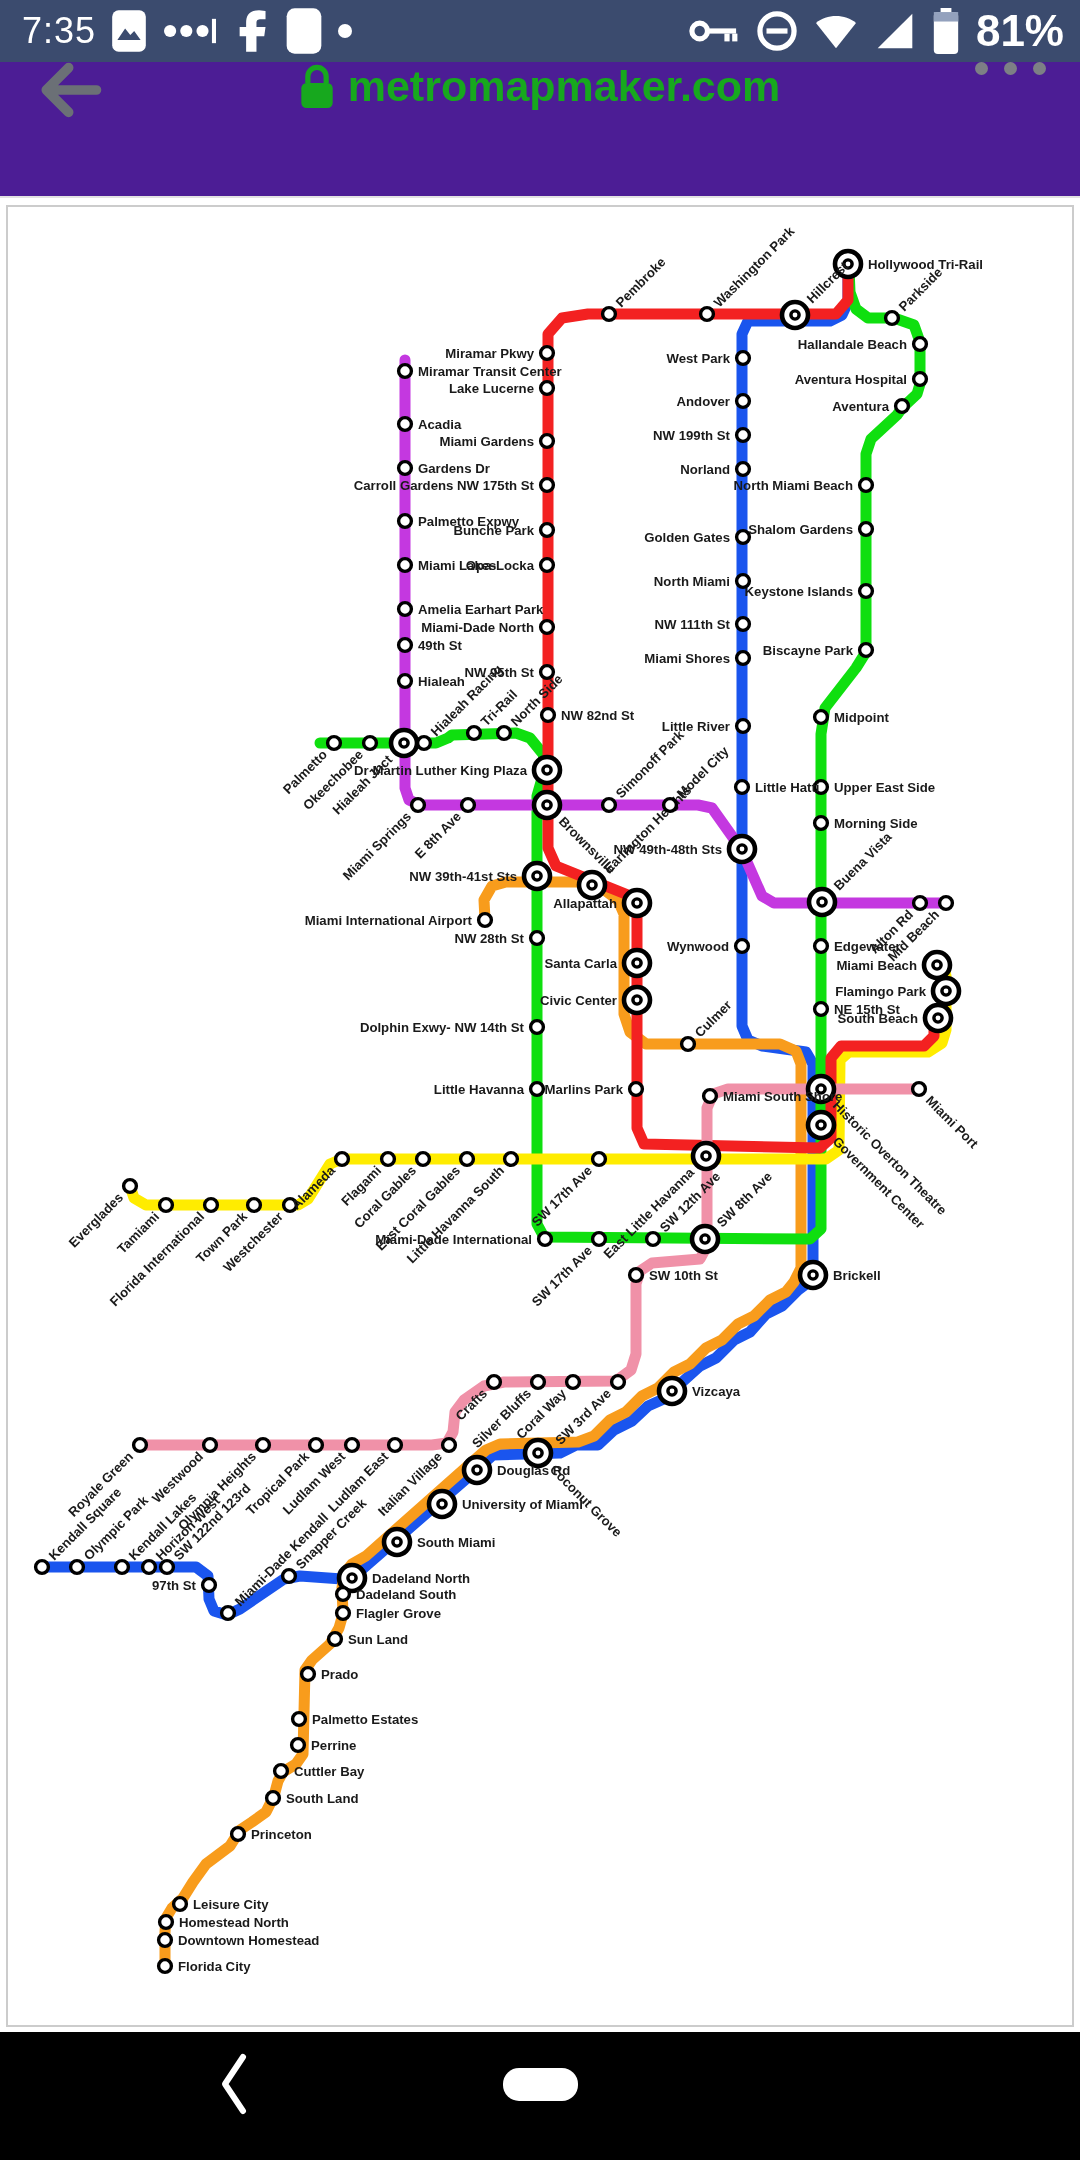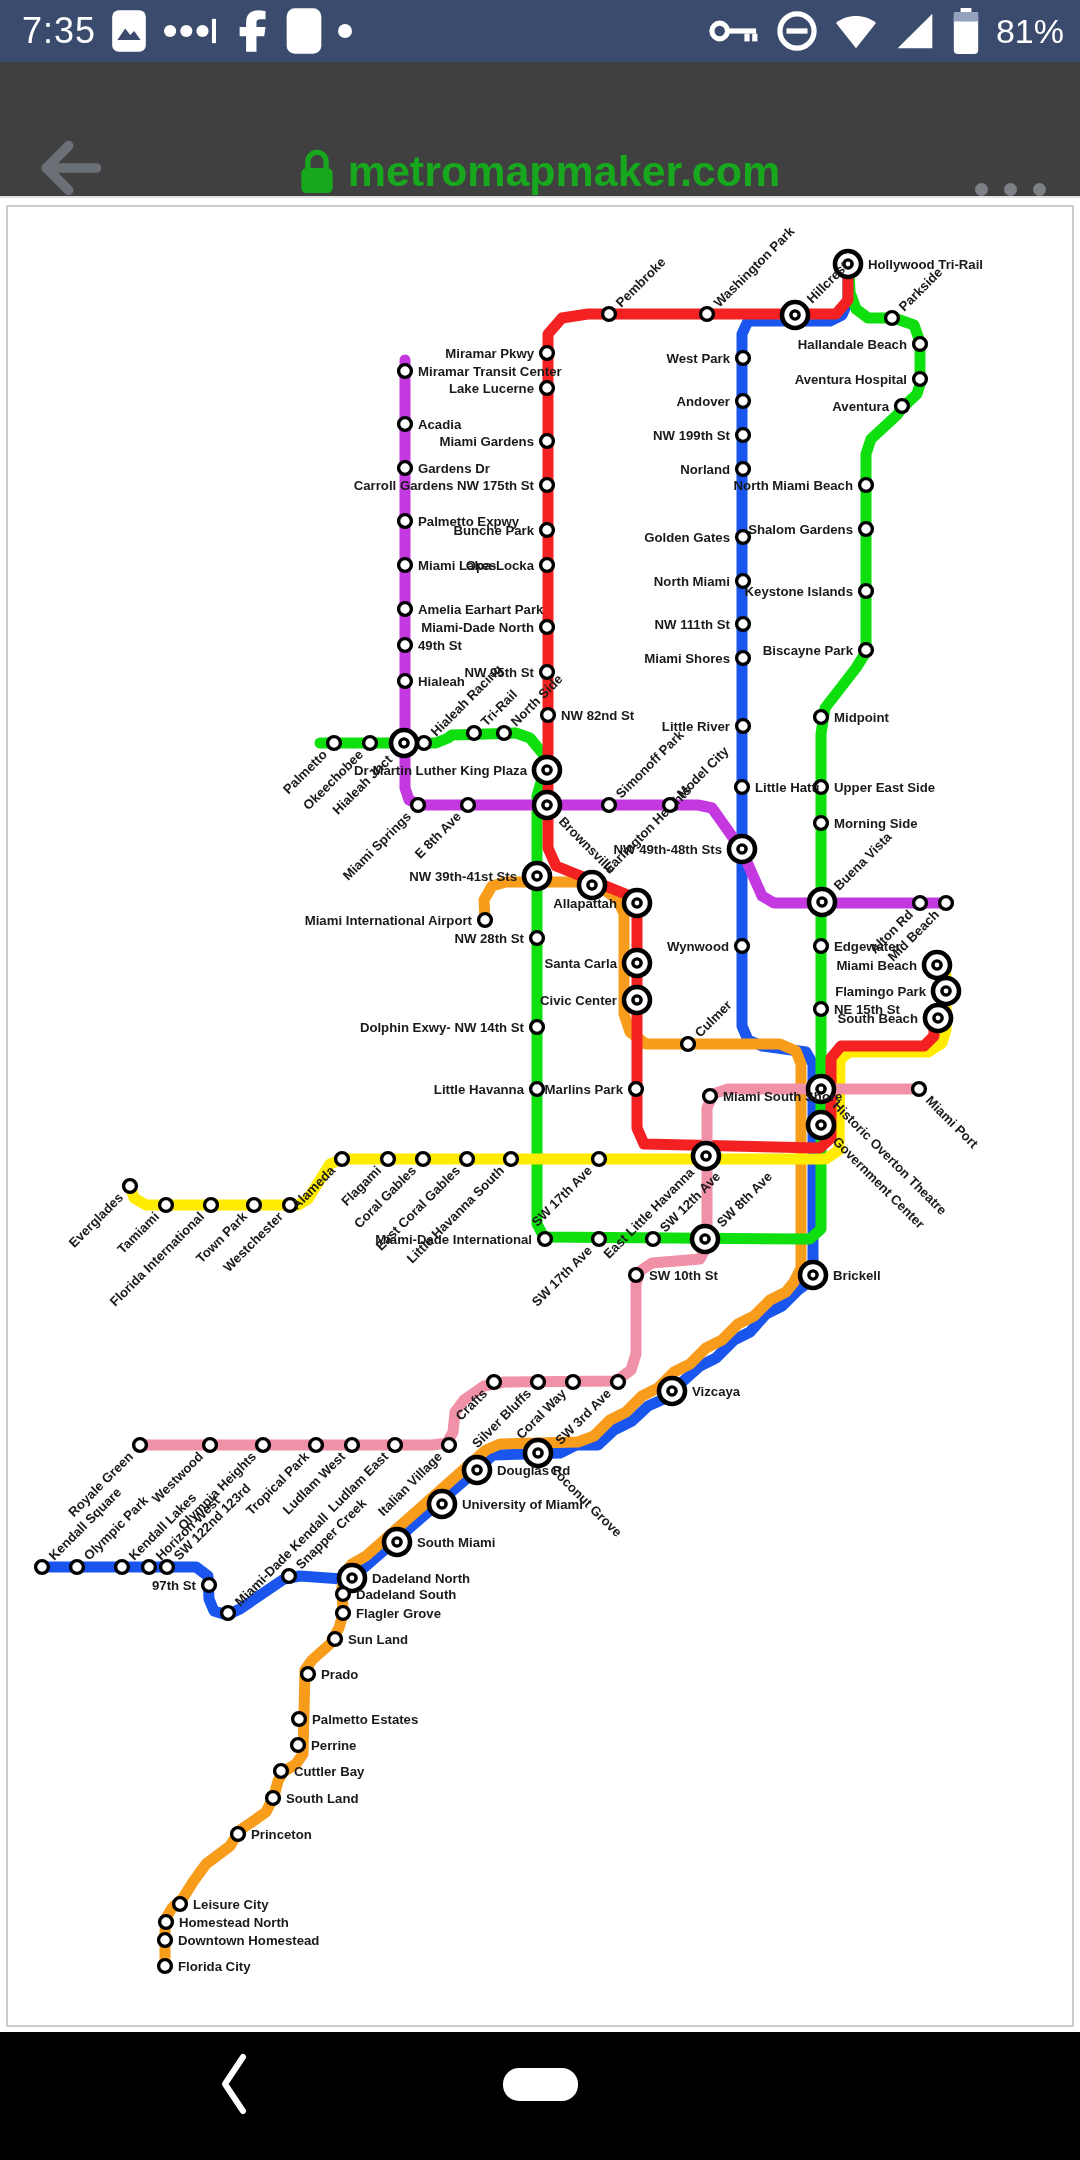--- a/index.html
+++ b/index.html
@@ -1,22 +1,22 @@
 <!DOCTYPE html>
 <html><head>
 <meta charset="utf-8">
 <style>
   html,body{margin:0;padding:0;}
   body{width:1080px;height:2160px;background:#fff;font-family:"Liberation Sans",sans-serif;overflow:hidden;}
   .status-bar{height:62px;background:#3b4b6e;display:flex;align-items:center;color:#fff;}
   .sb-left{display:flex;align-items:center;gap:14px;padding-left:22px;flex:1;}
   .sb-time{font-size:36px;font-weight:500;letter-spacing:1px;}
   .sb-right{display:flex;align-items:center;gap:16px;padding-right:16px;}
-  .sb-batt-text{font-size:34px;font-weight:400;}
-  .url-bar{height:134px;background:#404040;border-bottom:2px solid #e2e2e2;display:flex;align-items:flex-end;position:relative;}
+  .sb-batt-text{font-size:44px;font-weight:700;}
+  .url-bar{height:134px;background:#4c1d95;border-bottom:2px solid #e2e2e2;display:flex;align-items:flex-start;position:relative;}
   .url-center{position:absolute;left:0;right:0;display:flex;justify-content:center;align-items:center;gap:14px;}
   .url-text{color:#17a81e;font-size:43px;font-weight:bold;}
   .back-btn{margin-left:38px;z-index:2;}
   .menu-btn{margin-left:auto;margin-right:34px;z-index:2;display:flex;gap:16px;}
   .menu-btn i{width:13px;height:13px;border-radius:50%;background:#7d8085;display:block;}
   .map-wrap{position:relative;width:1080px;height:1834px;background:#fff;}
   #map-svg{position:absolute;left:0;top:0;}
   #map-svg text{font-family:"Liberation Sans",sans-serif;font-weight:bold;font-size:13.2px;fill:#1a1a1a;}
   .nav-bar{height:130px;background:#000;position:relative;}
 </style>

